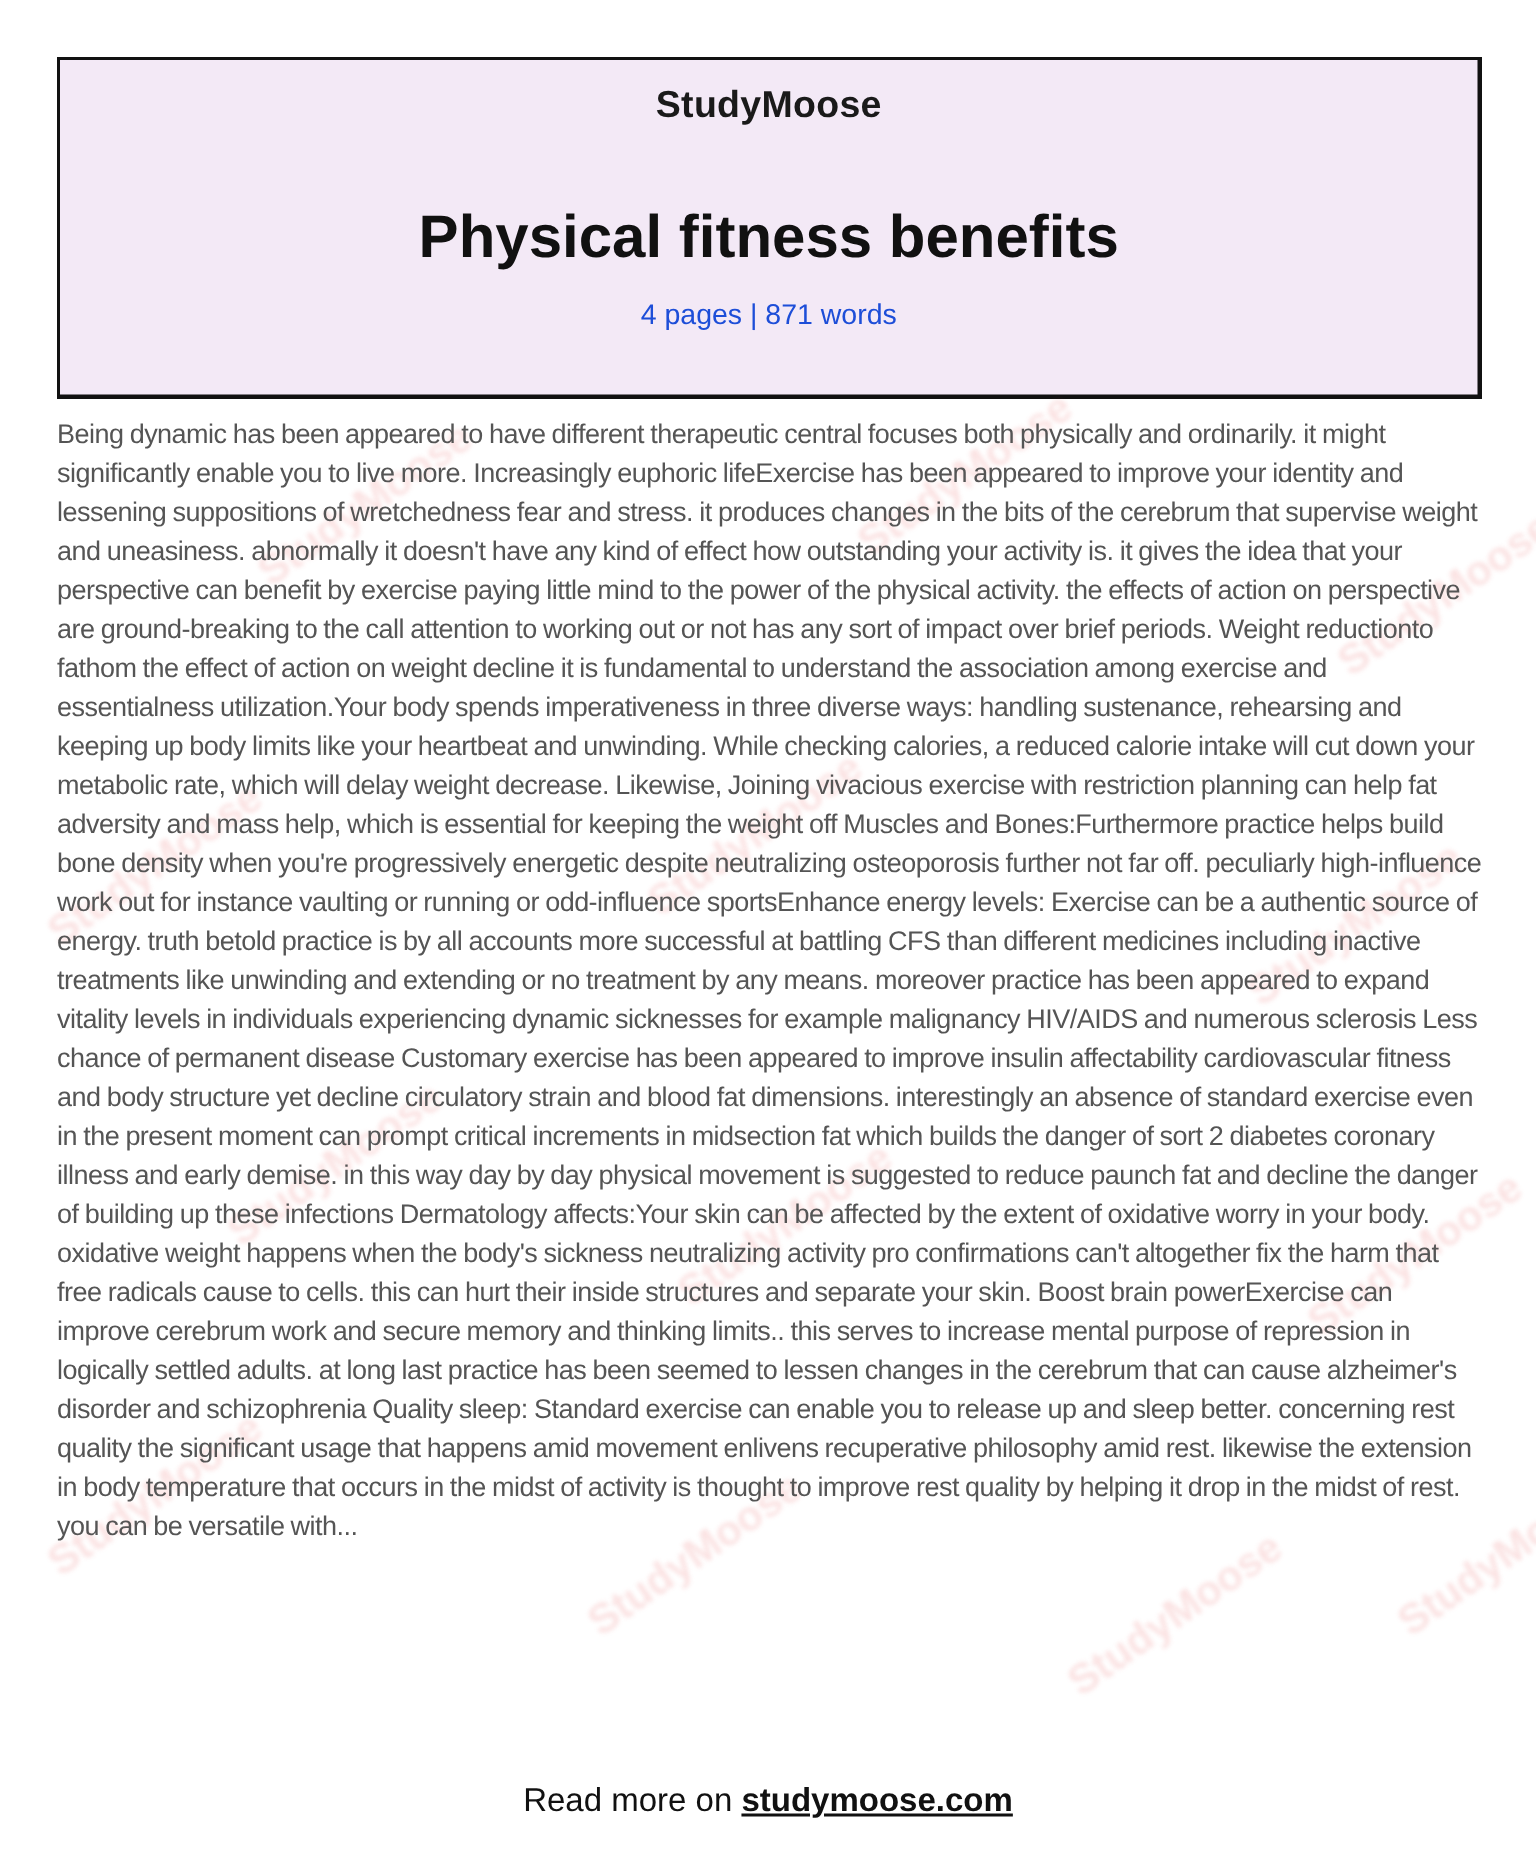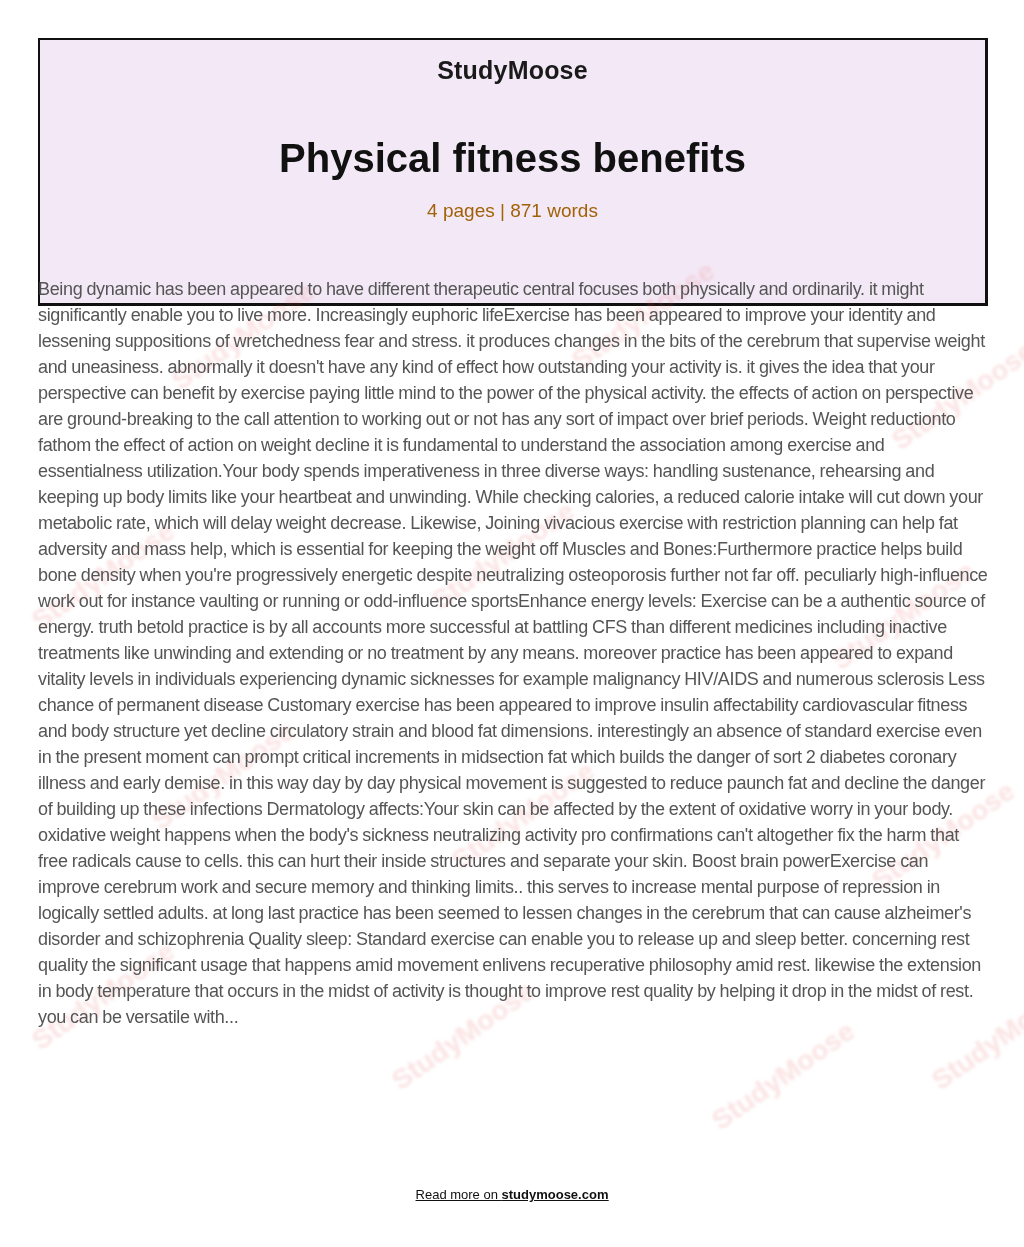--- a/index.html
+++ b/index.html
@@ -11,21 +11,21 @@
     }
     body {
       position: relative;
       font-family: "Liberation Sans", "DejaVu Sans", sans-serif;
     }
     .header-box {
       position: absolute;
       left: 38px;
       top: 38px;
       width: 950px;
-      height: 268px;
+      height: 228px;
       background: #f3e9f6;
       border-top: 2px solid #111;
       border-left: 2px solid #111;
       border-right: 3px solid #111;
       border-bottom: 3px solid #111;
       text-align: center;
     }
     .logo {
       position: absolute;
       left: 0; right: 0;
@@ -49,21 +49,21 @@
       top: 96px;
       font-size: 40px;
       font-weight: bold;
       color: #111;
     }
     .meta {
       position: absolute;
       left: 0; right: 0;
       top: 160px;
       font-size: 19px;
-      color: #a16207;
+      color: #1d4ed8;
     }
     .body-text {
       position: absolute;
       left: 38px;
       top: 276px;
       width: 952px;
       font-size: 18px;
       line-height: 26px;
       color: #555555;
       letter-spacing: -0.35px;
@@ -83,23 +83,22 @@
       color: rgba(230, 80, 80, 0.16);
       transform: rotate(-35deg);
       filter: blur(1.5px);
       white-space: nowrap;
     }
     .footer {
       position: absolute;
       left: 0; right: 0;
       top: 1187px;
       text-align: center;
-      font-size: 13px;
+      font-size: 22px;
       color: #111;
-      text-decoration: underline;
     }
     .footer a {
       color: #111;
       font-weight: bold;
       text-decoration: underline;
     }
   </style>
 </head>
 <body>
 

